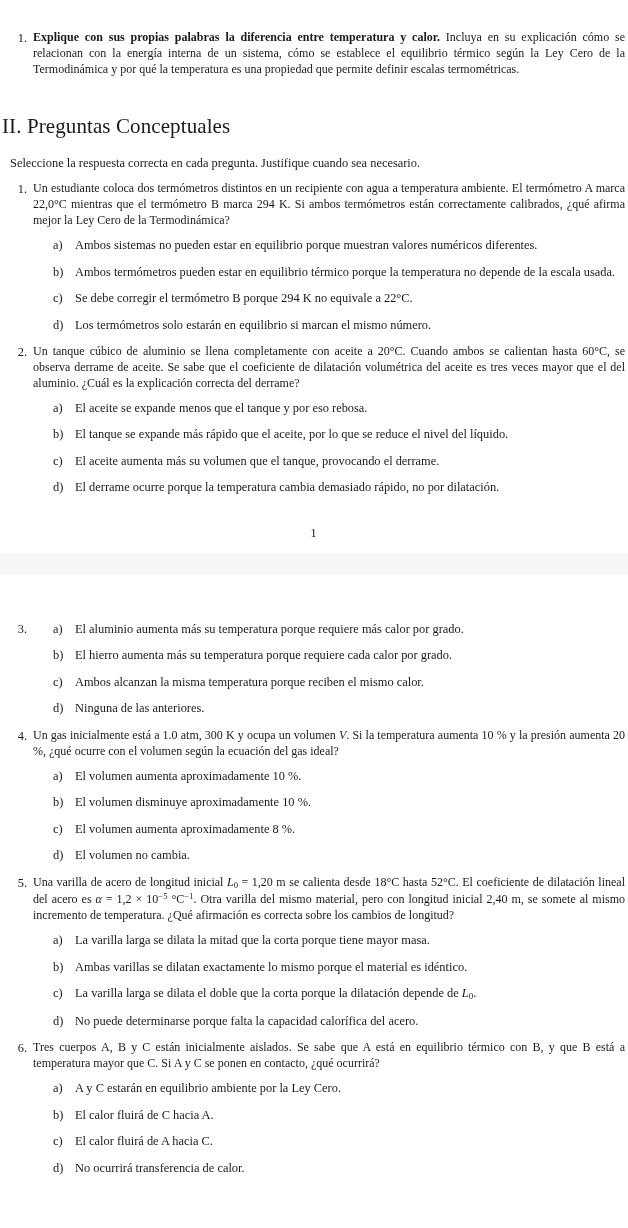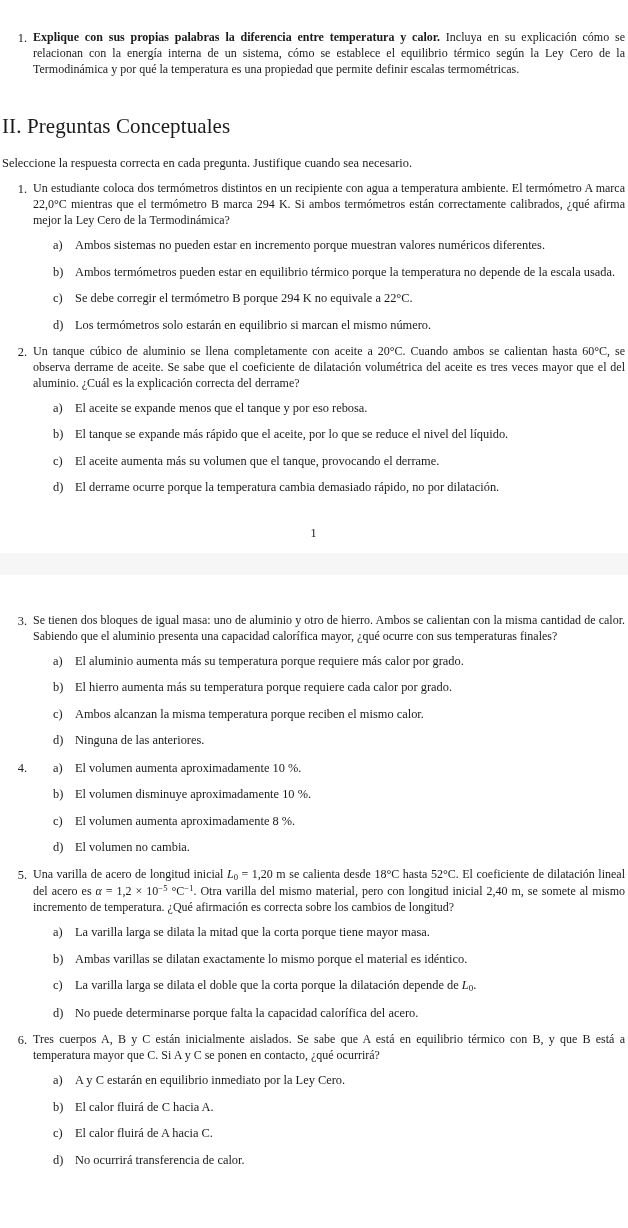--- a/index.html
+++ b/index.html
@@ -30,21 +30,21 @@
   
   .section-heading {
     font-size: 21px;
     font-weight: normal;
     margin: 36px 0 16px 0;
     letter-spacing: 0.1px;
   }
   .lead-text {
     font-size: 12.4px;
     line-height: 1.32;
-    margin: 0 0 10px 0;
+    margin: 0 0 10px 8px;
     text-align: justify;
   }
 
   
   .qlist { margin: 0; padding: 0; list-style: none; }
   .qitem {
     position: relative;
     padding-left: 31px;
     margin-bottom: 11px;
   }
@@ -133,21 +133,21 @@
   <p class="lead-text">Seleccione la respuesta correcta en cada pregunta. Justifique cuando sea necesario.</p>
 
   <ul class="qlist">
 
     <li class="qitem">
       <span class="qnum">1.</span>
       <div class="qtext">Un estudiante coloca dos termómetros distintos en un recipiente con agua a temperatura ambiente. El termómetro A marca 22,0°C mientras que el termómetro B marca 294 K. Si ambos termómetros están correctamente calibrados, ¿qué afirma mejor la Ley Cero de la Termodinámica?</div>
       <ul class="olist">
         <li class="oitem">
           <span class="olabel">a)</span>
-          <span class="otext">Ambos sistemas no pueden estar en incremento porque muestran valores numéricos diferentes.</span>
+          <span class="otext">Ambos sistemas no pueden estar en equilibrio porque muestran valores numéricos diferentes.</span>
         </li>
         <li class="oitem">
           <span class="olabel">b)</span>
           <span class="otext">Ambos termómetros pueden estar en equilibrio térmico porque la temperatura no depende de la escala usada.</span>
         </li>
         <li class="oitem">
           <span class="olabel">c)</span>
           <span class="otext">Se debe corregir el termómetro B porque 294 K no equivale a 22°C.</span>
         </li>
         <li class="oitem">
@@ -188,21 +188,20 @@
 <div class="page-gap"></div>
 
 <div class="page">
 
   <div style="height:38px"></div>
 
   <ul class="qlist">
 
     <li class="qitem">
       <span class="qnum">3.</span>
-      <div class="qtext">Se tienen dos bloques de igual masa: uno de aluminio y otro de hierro. Ambos se calientan con la misma cantidad de calor. Sabiendo que el aluminio presenta una capacidad calorífica mayor, ¿qué ocurre con sus temperaturas finales?</div>
       <ul class="olist">
         <li class="oitem">
           <span class="olabel">a)</span>
           <span class="otext">El aluminio aumenta más su temperatura porque requiere más calor por grado.</span>
         </li>
         <li class="oitem">
           <span class="olabel">b)</span>
           <span class="otext">El hierro aumenta más su temperatura porque requiere cada calor por grado.</span>
         </li>
         <li class="oitem">
@@ -211,20 +210,21 @@
         </li>
         <li class="oitem">
           <span class="olabel">d)</span>
           <span class="otext">Ninguna de las anteriores.</span>
         </li>
       </ul>
     </li>
 
     <li class="qitem">
       <span class="qnum">4.</span>
+      <div class="qtext"><span>Un gas inicialmente está a 1.0 atm, 300 K y ocupa un volumen </span><span class="mathvar">V</span><span>. Si la temperatura aumenta 10 % y la presión aumenta 20 %, ¿qué ocurre con el volumen según la ecuación del gas ideal?</span></div>
       <ul class="olist">
         <li class="oitem">
           <span class="olabel">a)</span>
           <span class="otext">El volumen aumenta aproximadamente 10 %.</span>
         </li>
         <li class="oitem">
           <span class="olabel">b)</span>
           <span class="otext">El volumen disminuye aproximadamente 10 %.</span>
         </li>
         <li class="oitem">
@@ -260,21 +260,21 @@
         </li>
       </ul>
     </li>
 
     <li class="qitem">
       <span class="qnum">6.</span>
       <div class="qtext">Tres cuerpos A, B y C están inicialmente aislados. Se sabe que A está en equilibrio térmico con B, y que B está a temperatura mayor que C. Si A y C se ponen en contacto, ¿qué ocurrirá?</div>
       <ul class="olist">
         <li class="oitem">
           <span class="olabel">a)</span>
-          <span class="otext">A y C estarán en equilibrio inmediato por la Ley Cero.</span>
+          <span class="otext">A y C estarán en equilibrio ambiente por la Ley Cero.</span>
         </li>
         <li class="oitem">
           <span class="olabel">b)</span>
           <span class="otext">El calor fluirá de C hacia A.</span>
         </li>
         <li class="oitem">
           <span class="olabel">c)</span>
           <span class="otext">El calor fluirá de A hacia C.</span>
         </li>
         <li class="oitem">

